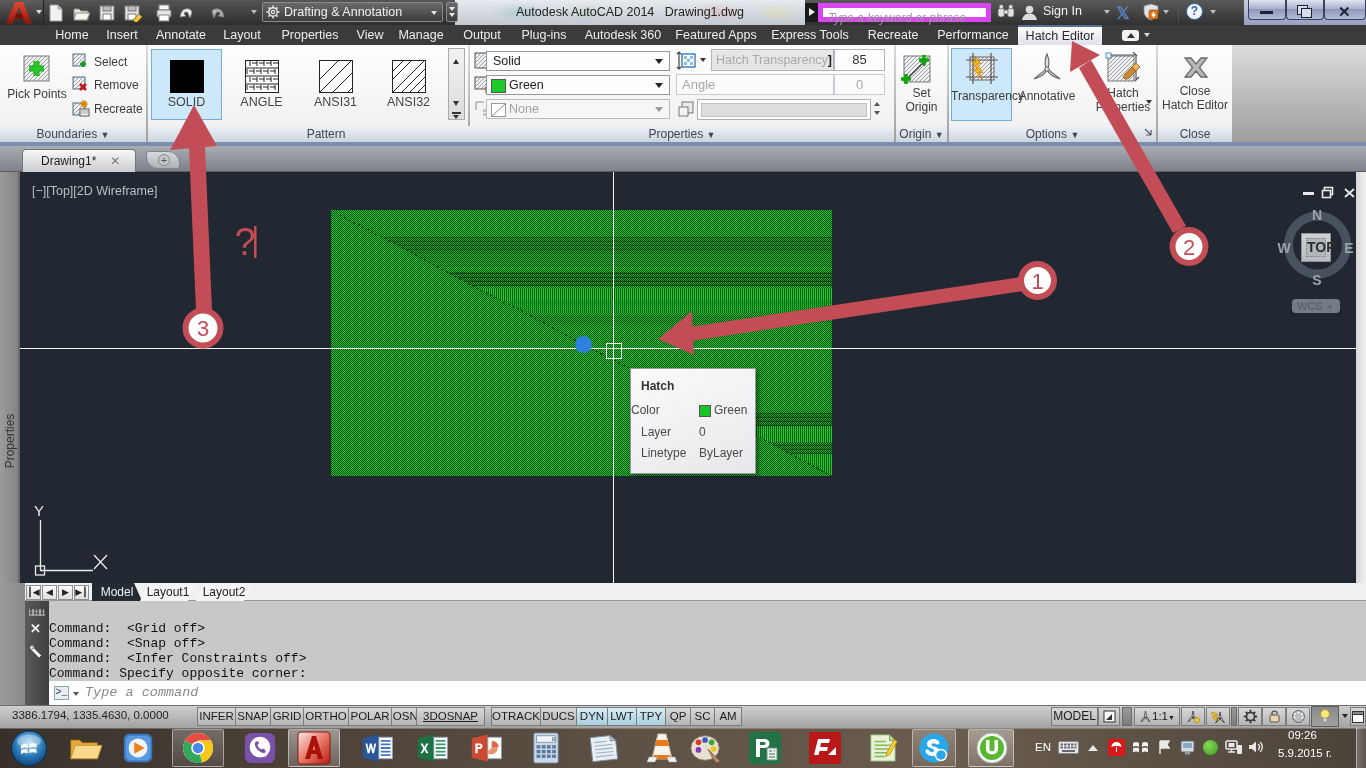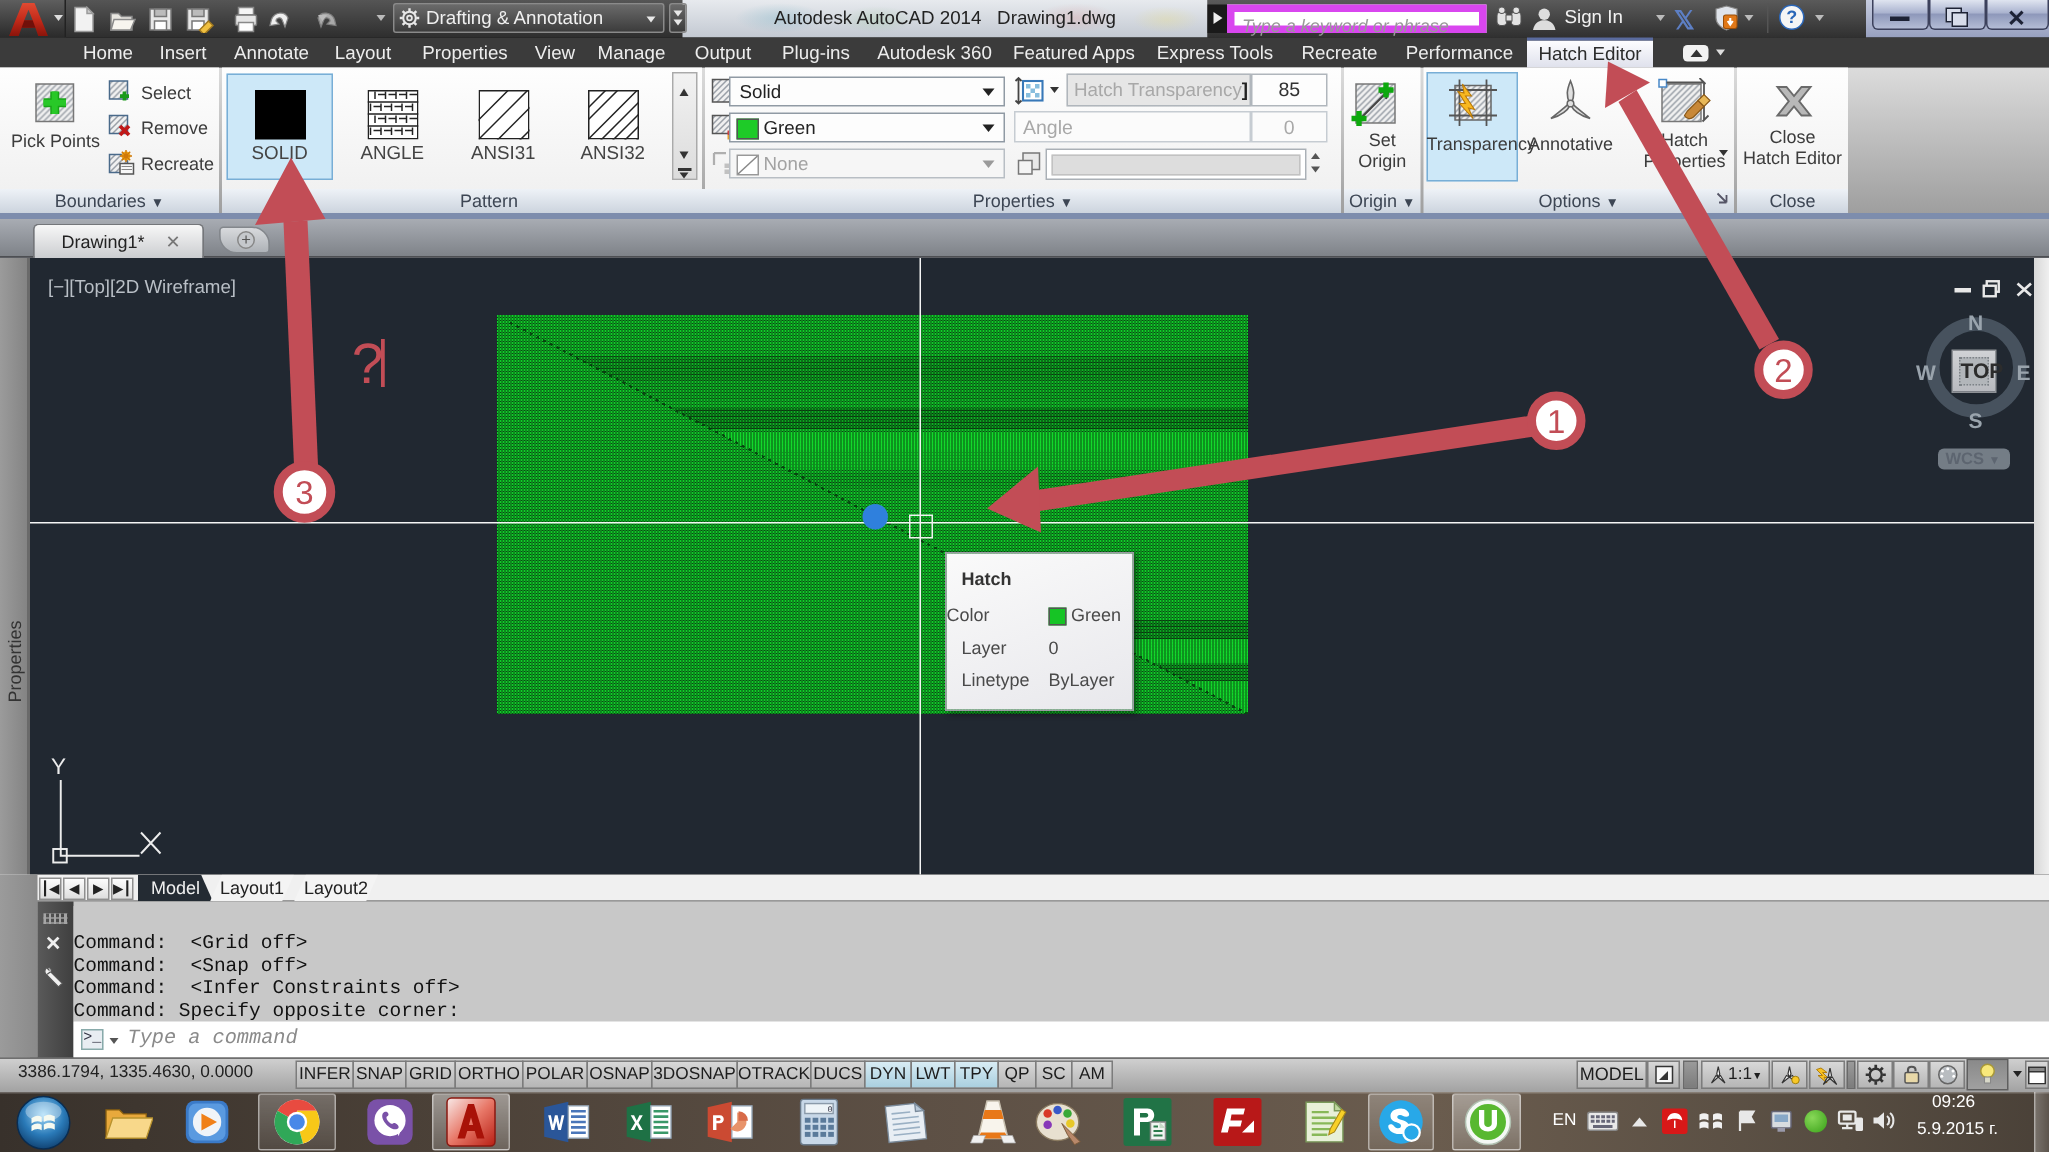--- a/index.html
+++ b/index.html
@@ -499,21 +499,21 @@
   </svg>
 
 <div class="abs" id="statusbar"></div>
 <div class="abs" style="left:12px;top:709px;font-size:11.5px;color:#222;">3386.1794, 1335.4630, 0.0000</div>
 <div class="abs sbtn" style="left:197px;width:39px;">INFER</div>
 <div class="abs sbtn" style="left:235px;width:36px;">SNAP</div>
 <div class="abs sbtn" style="left:270px;width:34px;">GRID</div>
 <div class="abs sbtn" style="left:303px;width:46px;">ORTHO</div>
 <div class="abs sbtn" style="left:348px;width:44px;">POLAR</div>
 <div class="abs sbtn" style="left:391px;width:44px;">OSNAP</div>
-<div class="abs sbtn" style="left:434px;width:58px;">3DOSNAP</div>
+<div class="abs sbtn" style="left:416px;width:69px;text-decoration:underline;">3DOSNAP</div>
 <div class="abs sbtn" style="left:491px;width:50px;">OTRACK</div>
 <div class="abs sbtn" style="left:540px;width:37px;">DUCS</div>
 <div class="abs sbtn on" style="left:576px;width:32px;">DYN</div>
 <div class="abs sbtn on" style="left:607px;width:30px;">LWT</div>
 <div class="abs sbtn on" style="left:636px;width:30px;">TPY</div>
 <div class="abs sbtn" style="left:665px;width:26px;">QP</div>
 <div class="abs sbtn" style="left:690px;width:25px;">SC</div>
 <div class="abs sbtn" style="left:714px;width:28px;">AM</div>
 <div class="abs sbtn" style="left:1051px;width:47px;font-size:12px;">MODEL</div>
 <div class="abs sbtn" style="left:1098px;width:22px;"><svg width="13" height="13" style="margin-top:2px;">

